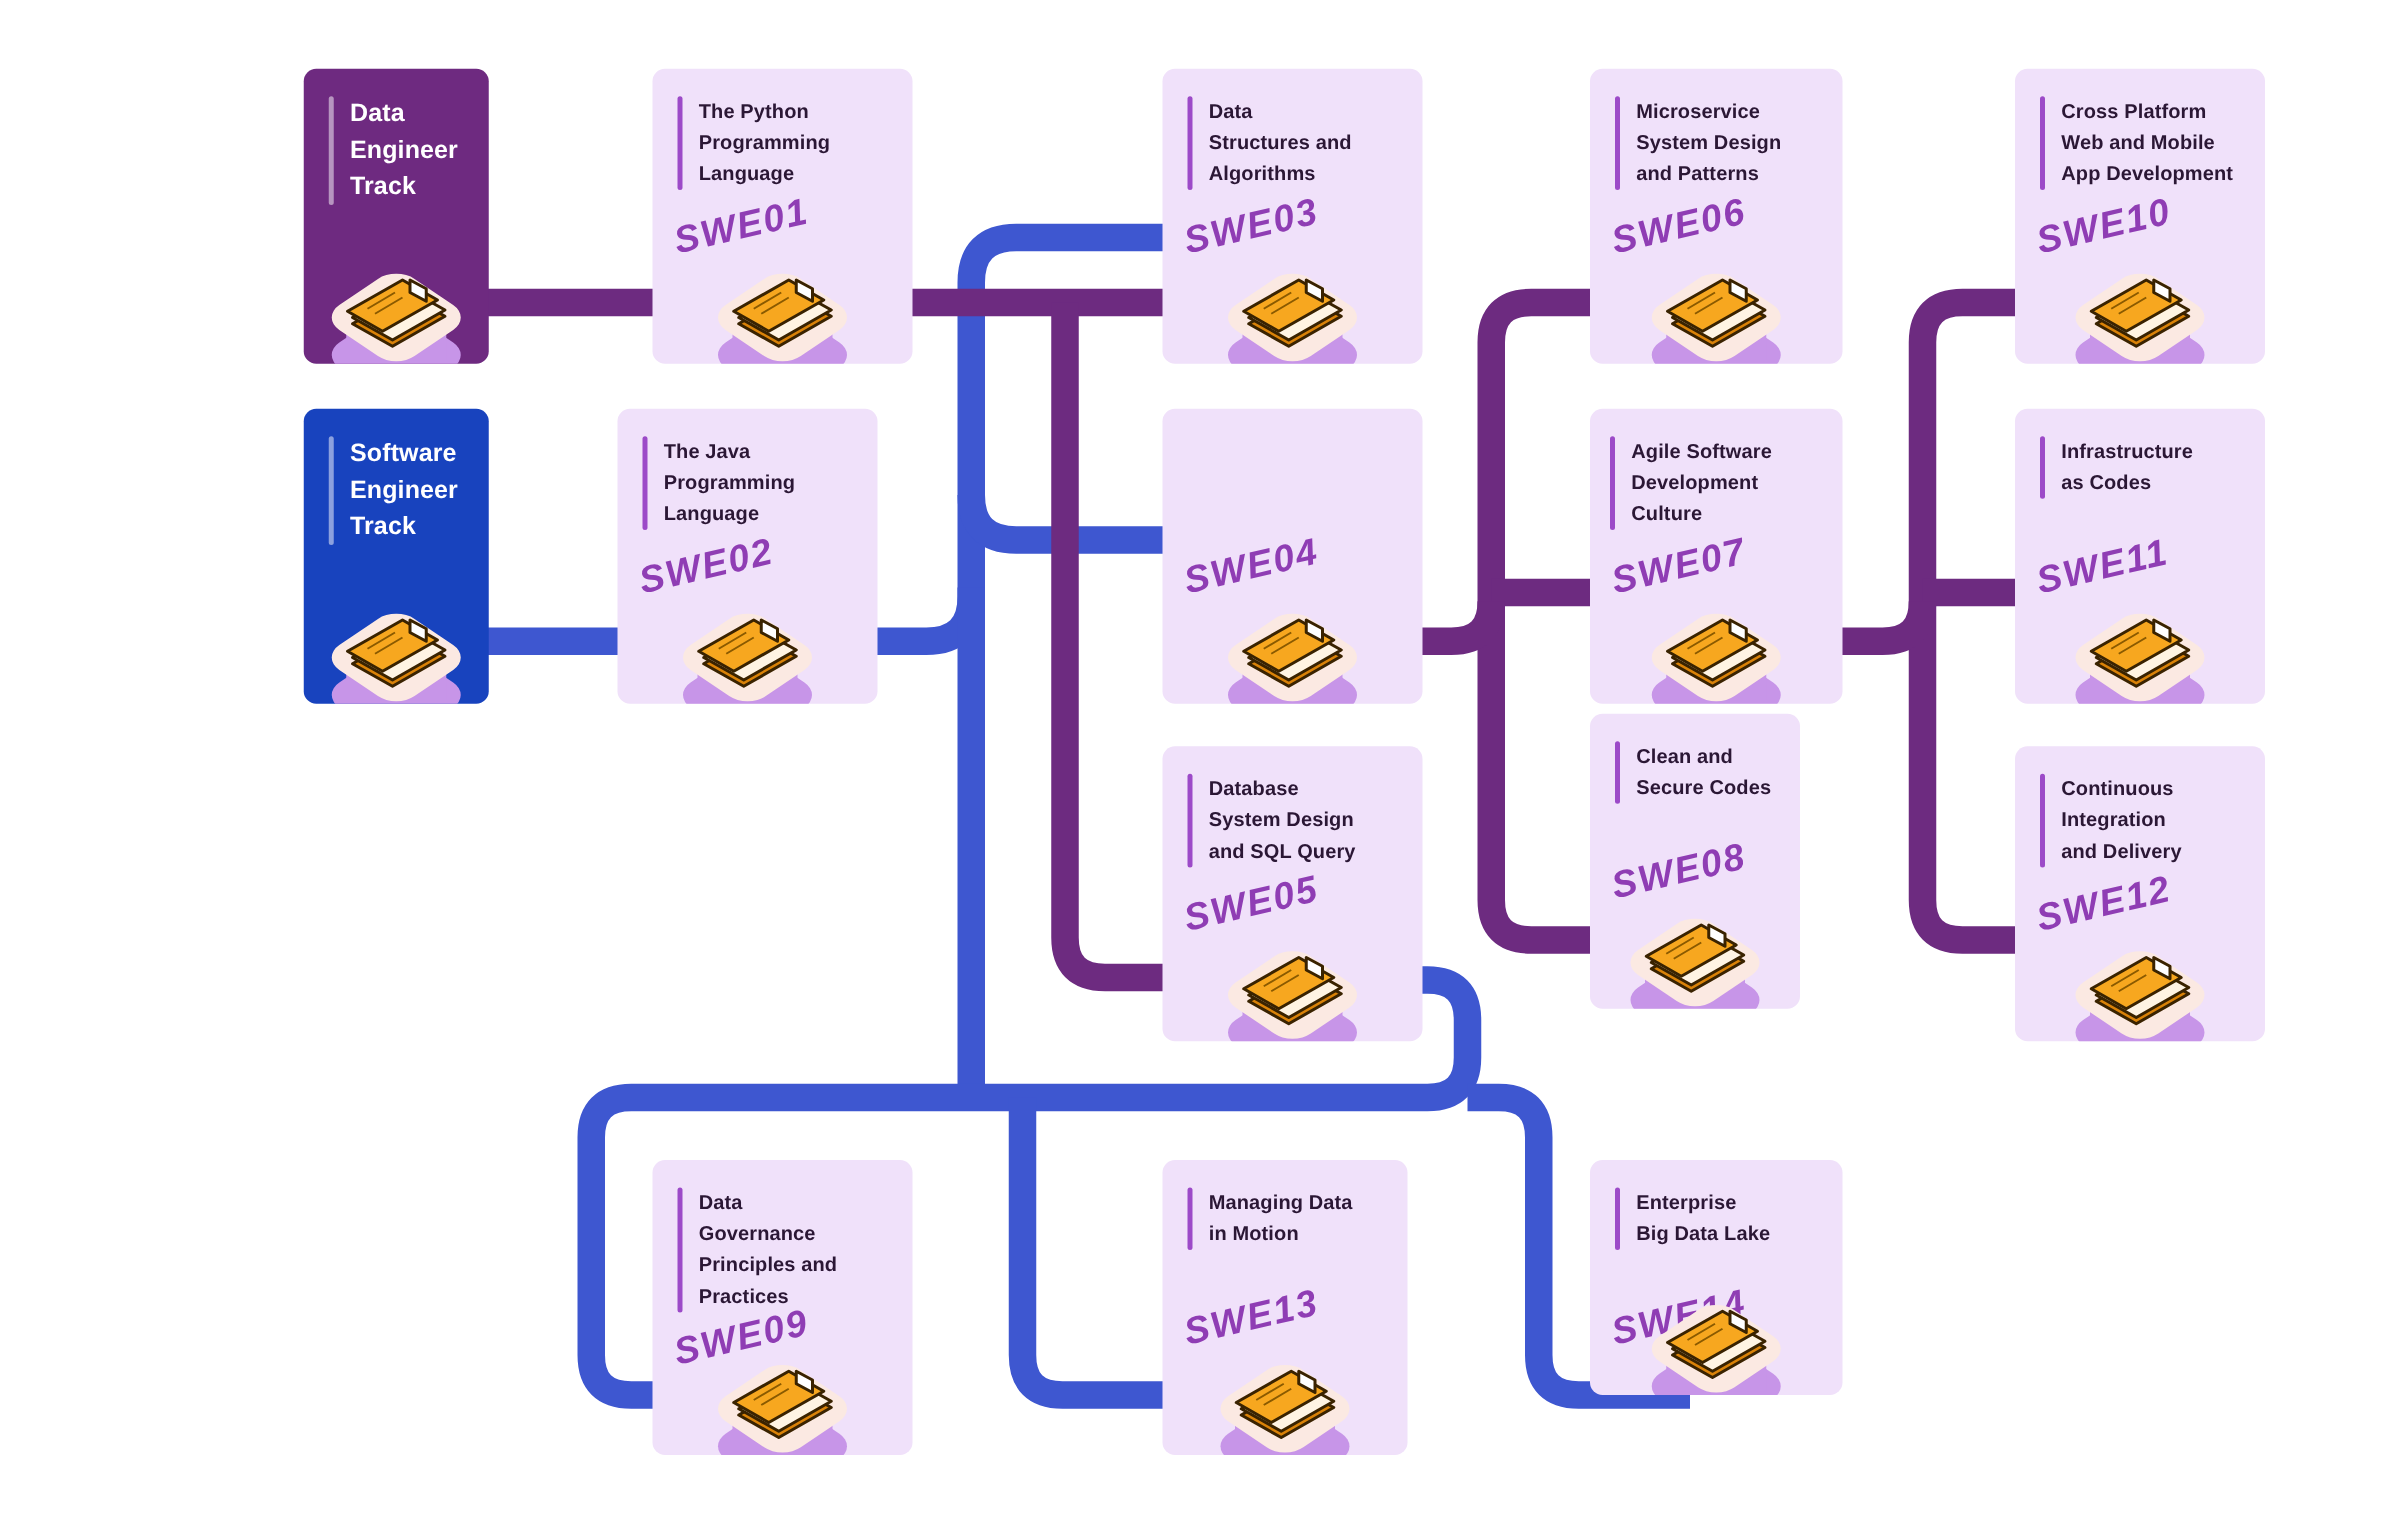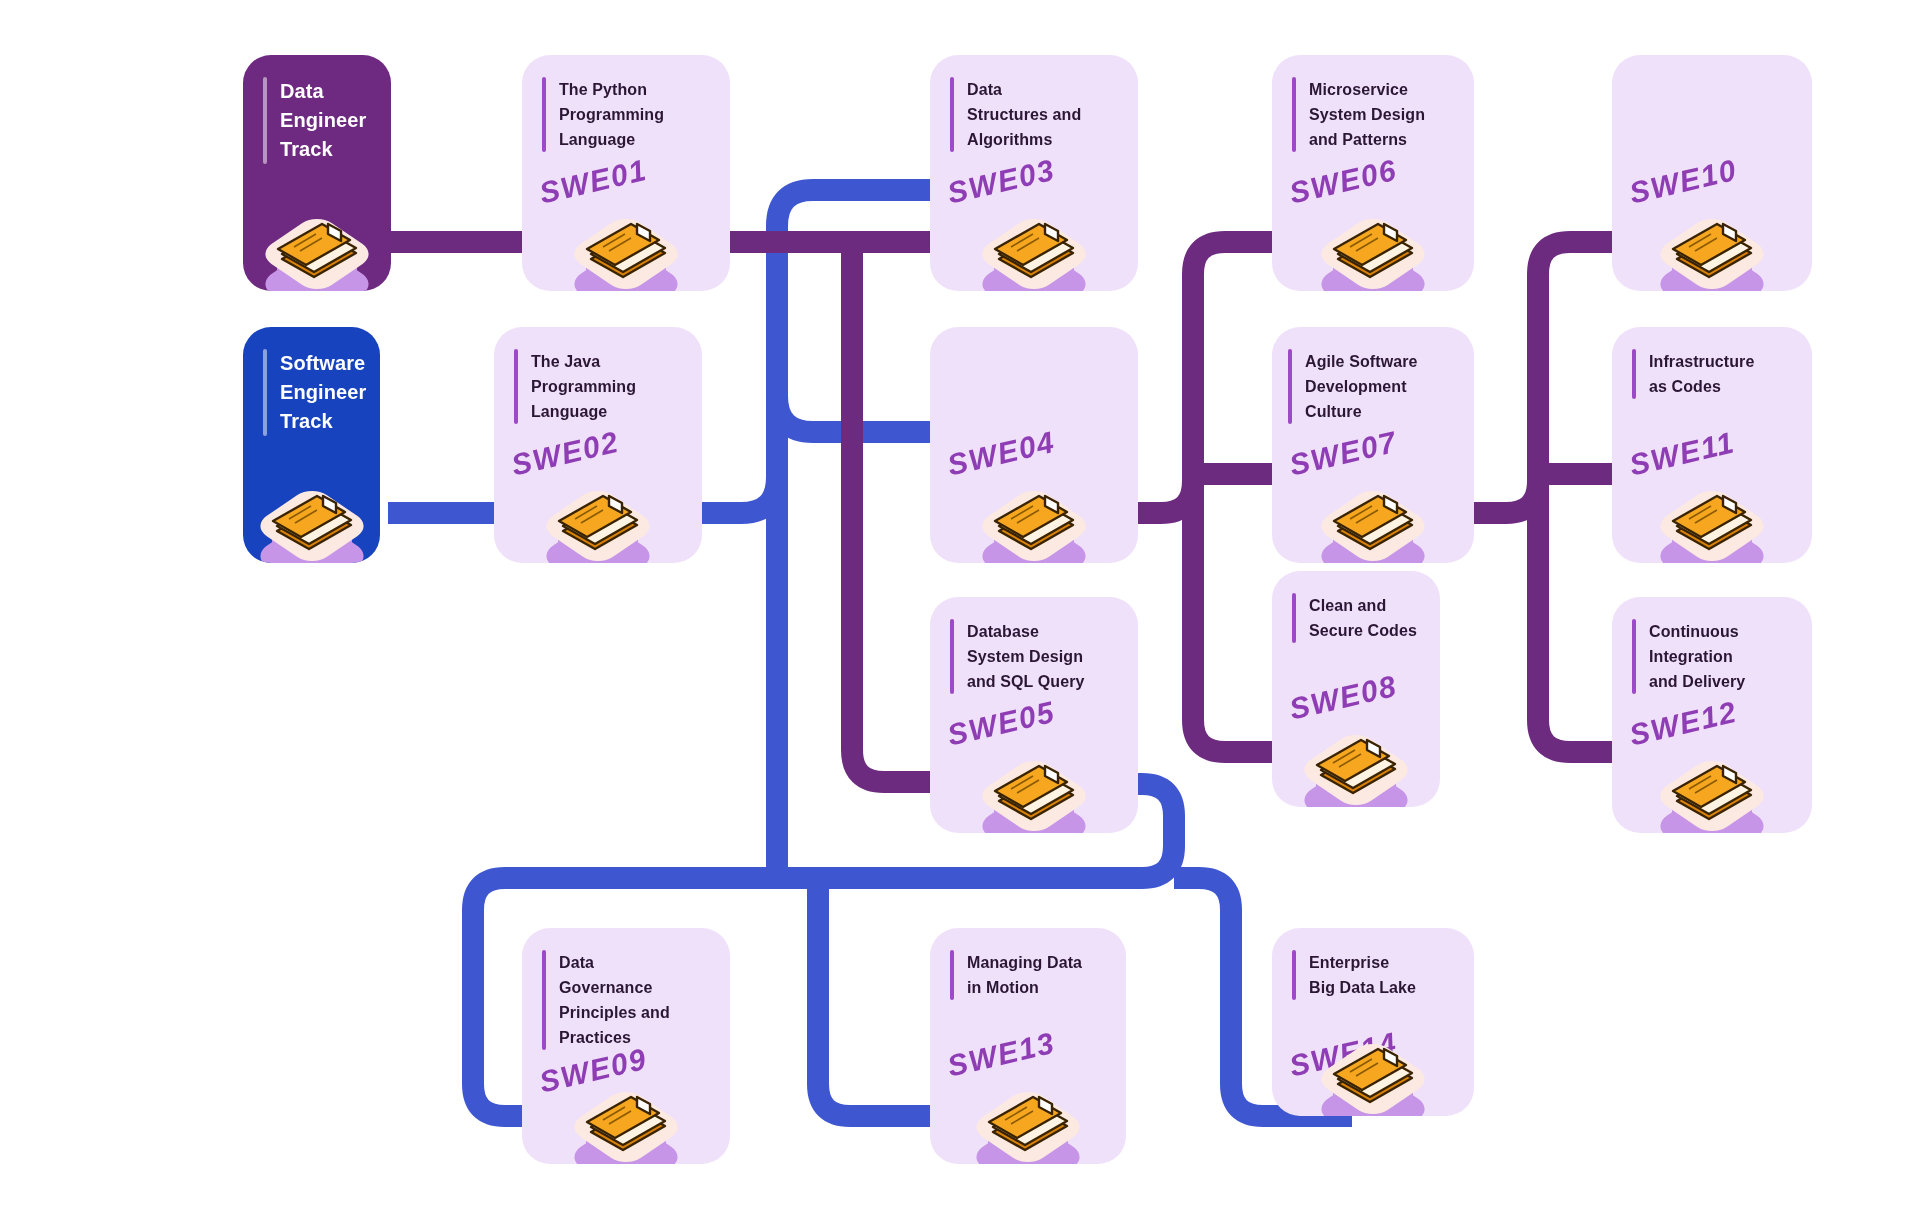--- a/index.html
+++ b/index.html
@@ -7,21 +7,21 @@
     position:relative;
     width:1920px;height:1219px;
     background:#ffffff;
     overflow:hidden;
     font-family:"Liberation Sans", sans-serif;
   }
   #wires{position:absolute;left:0;top:0;z-index:1;}
   #wires path{fill:none;stroke-width:22;}
   .card{
     position:absolute;
-    border-radius:28px;
+    border-radius:10px;
     overflow:hidden;
     z-index:2;
     box-sizing:border-box;
     padding:22px 18px 0 20px;
   }
   .card.course{background:var(--card-bg);}
   .card.track{color:#ffffff;}
   .card-head{display:flex;gap:13px;align-items:stretch;}
   .bar{width:4px;border-radius:2px;flex:0 0 4px;}
   .course .bar{background:var(--accent-bar);}
@@ -92,21 +92,21 @@
         <g class="ic-book">
           <path class="bk-base" d="M40,56 L82,32 L114,50 L72,74 Z" fill="#D98208" stroke="#3A2300" stroke-width="2.4" stroke-linejoin="round"></path>
           <path class="bk-pages" d="M40,51 L82,27 L114,45 L72,69 Z" fill="#FFF4E3" stroke="#3A2300" stroke-width="2.4" stroke-linejoin="round"></path>
           <path class="bk-cover" d="M36,46 L80,21 L108,37 L64,62 Z" fill="#F7A71F" stroke="#3A2300" stroke-width="2.4" stroke-linejoin="round"></path>
           <path class="bk-lines" d="M52,44 L74,31 M58,48 L80,35" fill="none" stroke="#8a5a00" stroke-width="1.6"></path>
           <path class="bk-mark" d="M86,21 L99,28 L99,38 L86,31 Z" fill="#ffffff" stroke="#3A2300" stroke-width="2.4" stroke-linejoin="round"></path>
         </g>
       </svg>
     </div>
   </div>
-    <div class="card track" style="left: 243px; top: 327px; width: 137px; height: 236px; background: rgb(24, 67, 190);">
+    <div class="card track" style="left: 243px; top: 327px; width: 148px; height: 236px; background: rgb(24, 67, 190);">
     <div class="card-head">
       <span class="bar"></span>
       <div class="title">
           <div>Software</div>
           <div>Engineer</div>
           <div>Track</div>
         </div>
     </div>
 
     <div class="icon">
@@ -460,20 +460,25 @@
           <path class="bk-cover" d="M36,46 L80,21 L108,37 L64,62 Z" fill="#F7A71F" stroke="#3A2300" stroke-width="2.4" stroke-linejoin="round"></path>
           <path class="bk-lines" d="M52,44 L74,31 M58,48 L80,35" fill="none" stroke="#8a5a00" stroke-width="1.6"></path>
           <path class="bk-mark" d="M86,21 L99,28 L99,38 L86,31 Z" fill="#ffffff" stroke="#3A2300" stroke-width="2.4" stroke-linejoin="round"></path>
         </g>
       </svg>
     </div>
   </div>
     <div class="card course" style="left: 1612px; top: 55px; width: 200px; height: 236px;">
     <div class="card-head">
       <span class="bar"></span>
+      <div class="title">
+          <div>Cross Platform</div>
+          <div>Web and Mobile</div>
+          <div>App Development</div>
+        </div>
     </div>
     <div class="code">SWE10</div>
     <div class="icon">
       <svg width="150" height="120" viewBox="0 0 150 120">
         <g class="ic-ped">
           <g transform="translate(75,81)">
               <g transform="scale(1.15,0.78)">
             <rect x="-37" y="-37" width="74" height="74" rx="18" transform="rotate(45)" fill="#C795E8"></rect>
           </g>
             </g>

